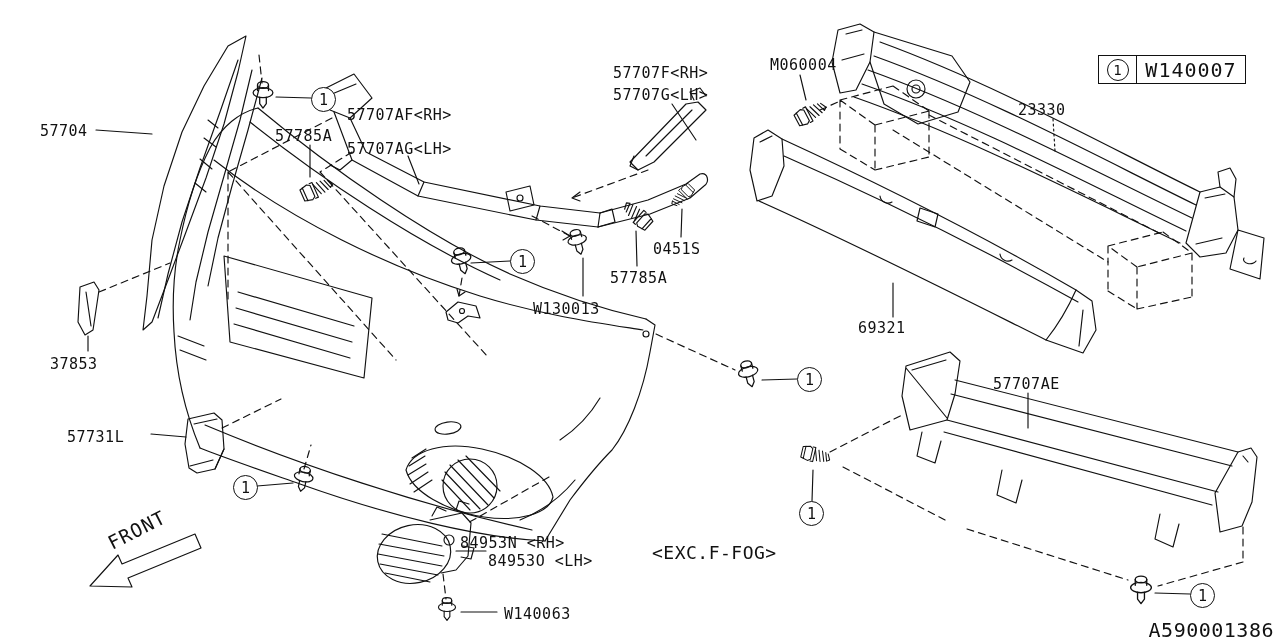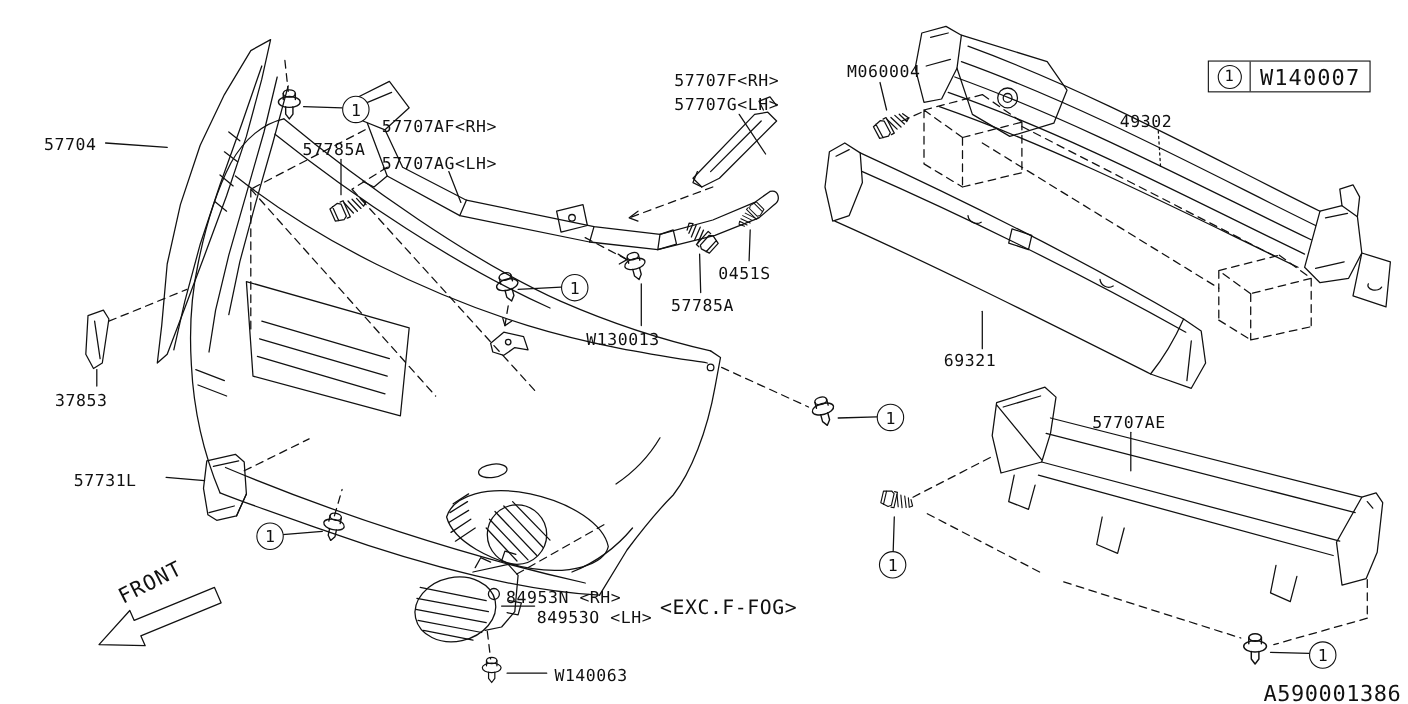--- a/index.html
+++ b/index.html
@@ -199,31 +199,31 @@
   </g>
 </svg>
 
 <div class="lbl" style="left:40px;top:120px">57704</div>
 <div class="lbl" style="left:275px;top:125px">57785A</div>
 <div class="lbl" style="left:347px;top:104px">57707AF&lt;RH&gt;</div>
 <div class="lbl" style="left:347px;top:138px">57707AG&lt;LH&gt;</div>
 <div class="lbl" style="left:613px;top:62px">57707F&lt;RH&gt;</div>
 <div class="lbl" style="left:613px;top:84px">57707G&lt;LH&gt;</div>
 <div class="lbl" style="left:770px;top:54px">M060004</div>
-<div class="lbl" style="left:1018px;top:99px">49302</div>
+<div class="lbl" style="left:1018px;top:99px">23330</div>
 <div class="lbl" style="left:653px;top:238px">0451S</div>
 <div class="lbl" style="left:610px;top:267px">57785A</div>
 <div class="lbl" style="left:533px;top:298px">W130013</div>
 <div class="lbl" style="left:858px;top:317px">69321</div>
 <div class="lbl" style="left:993px;top:373px">57707AE</div>
 <div class="lbl" style="left:50px;top:353px">37853</div>
 <div class="lbl" style="left:67px;top:426px">57731L</div>
 <div class="lbl" style="left:460px;top:532px">84953N &lt;RH&gt;</div>
 <div class="lbl" style="left:488px;top:550px">84953O &lt;LH&gt;</div>
-<div class="lbl small" style="left:600px;top:542px">&lt;EXC.F-FOG&gt;</div>
+<div class="lbl small" style="left:652px;top:542px">&lt;EXC.F-FOG&gt;</div>
 <div class="lbl" style="left:504px;top:603px">W140063</div>
 
 <div class="callout" style="left:311px;top:87px">1</div>
 <div class="callout" style="left:510px;top:249px">1</div>
 <div class="callout" style="left:797px;top:367px">1</div>
 <div class="callout" style="left:233px;top:475px">1</div>
 <div class="callout" style="left:799px;top:501px">1</div>
 <div class="callout" style="left:1190px;top:583px">1</div>
 
 <div class="legend">

